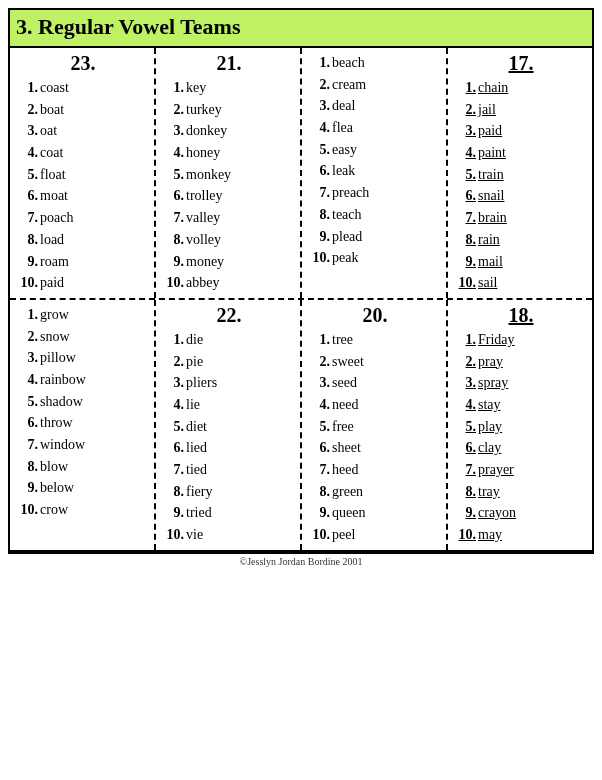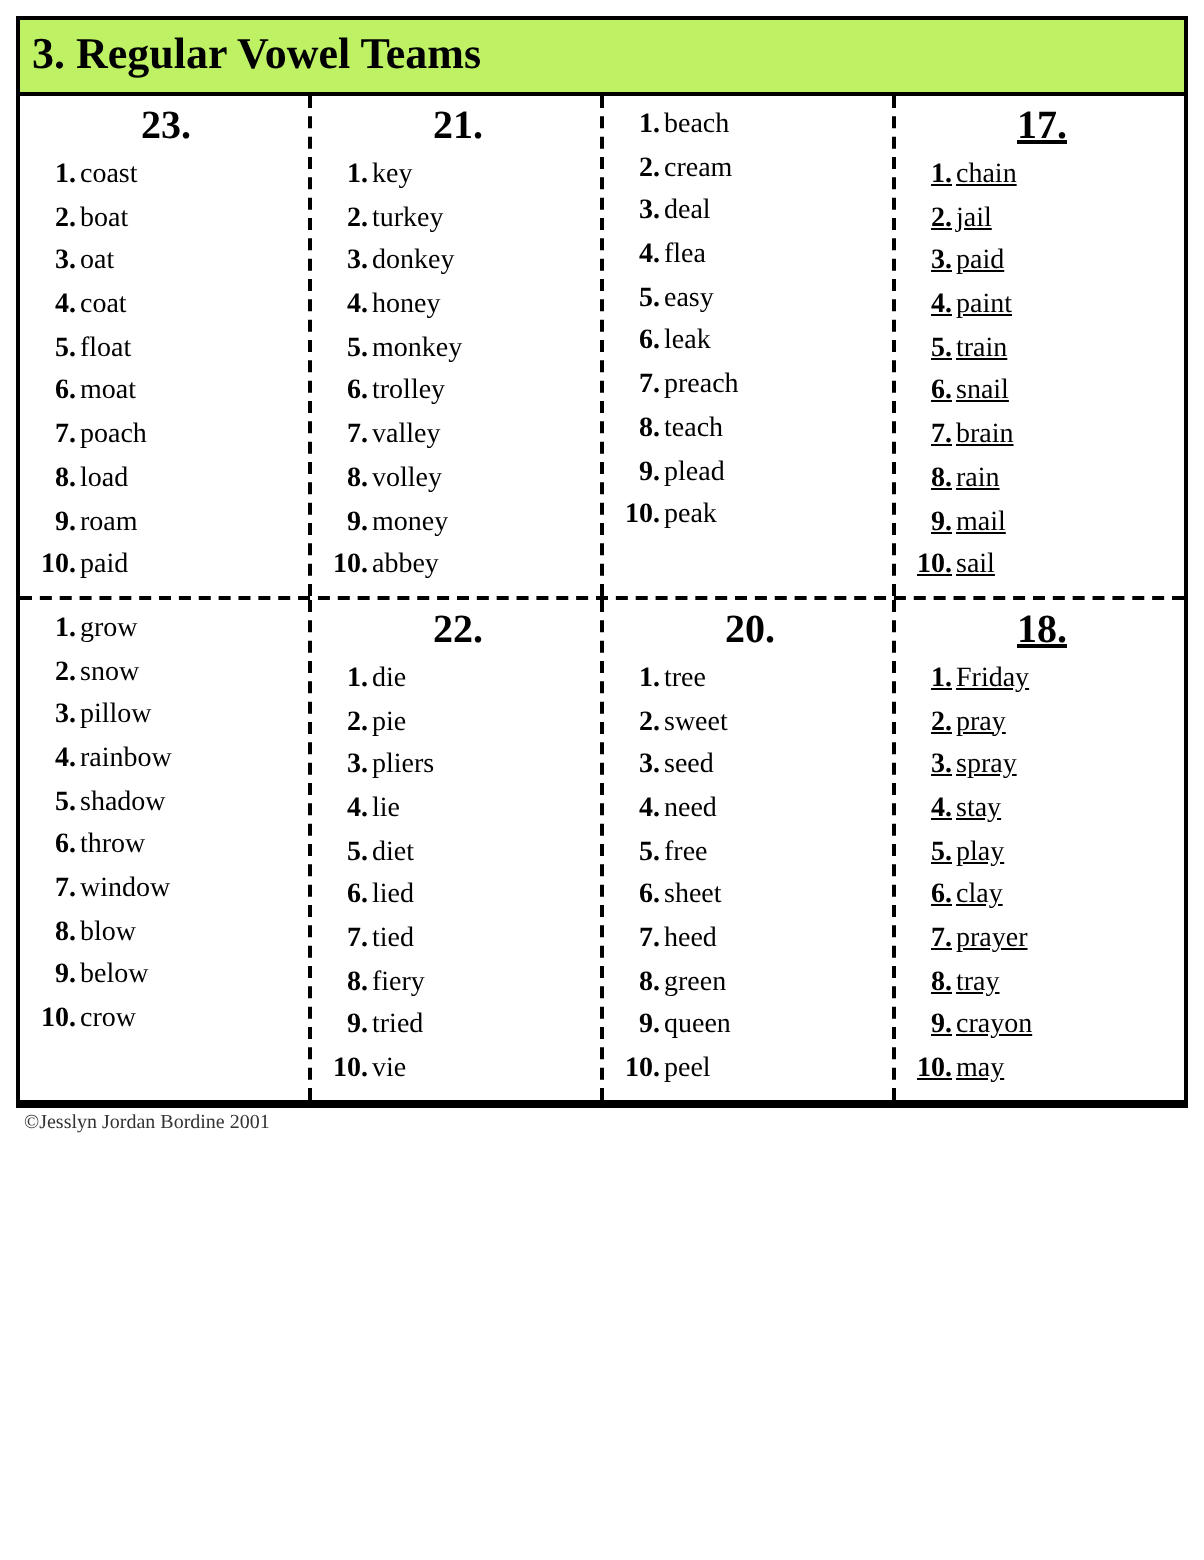--- a/index.html
+++ b/index.html
@@ -71,20 +71,21 @@
       text-align: right;
       margin-right: 2px;
     }
     .word {
       font-weight: normal;
     }
     .footer {
       font-size: 10px;
       color: #333;
       padding: 2px 4px;
+      text-align: center;
     }
   </style>
 </head>
 <body>
 
 <div class="page">
   <span class="main-title">3. Regular Vowel Teams</span>
   <div class="grid-outer">
 
   <div class="grid-row">

